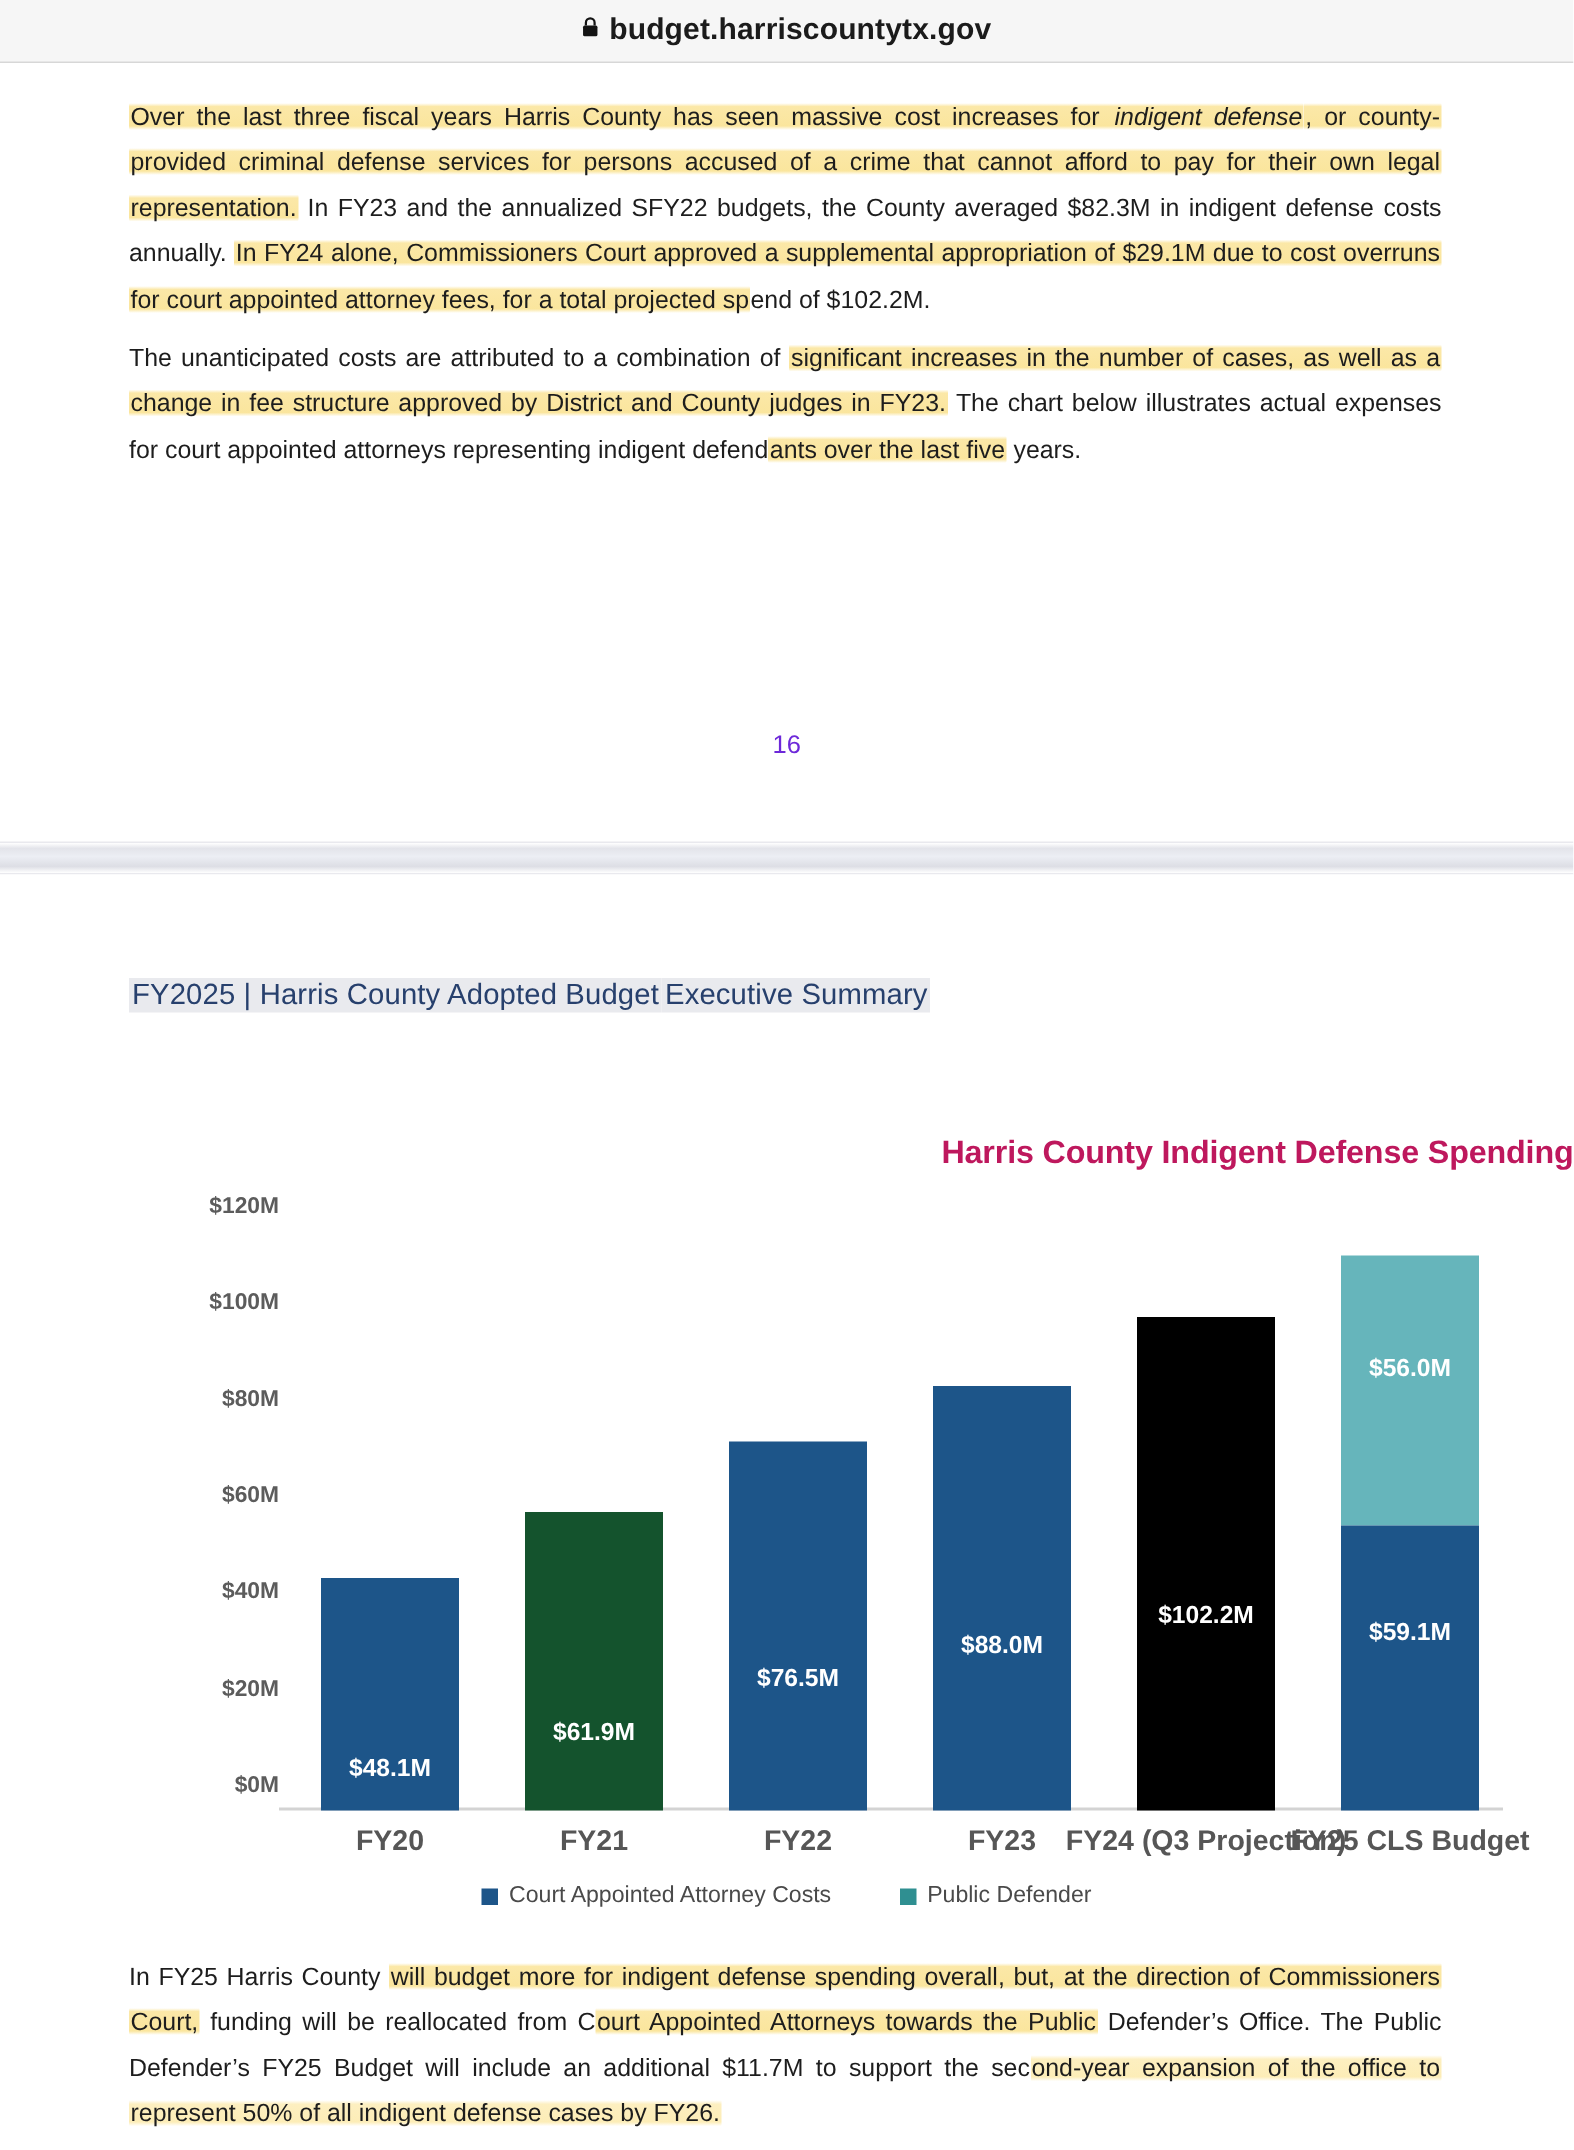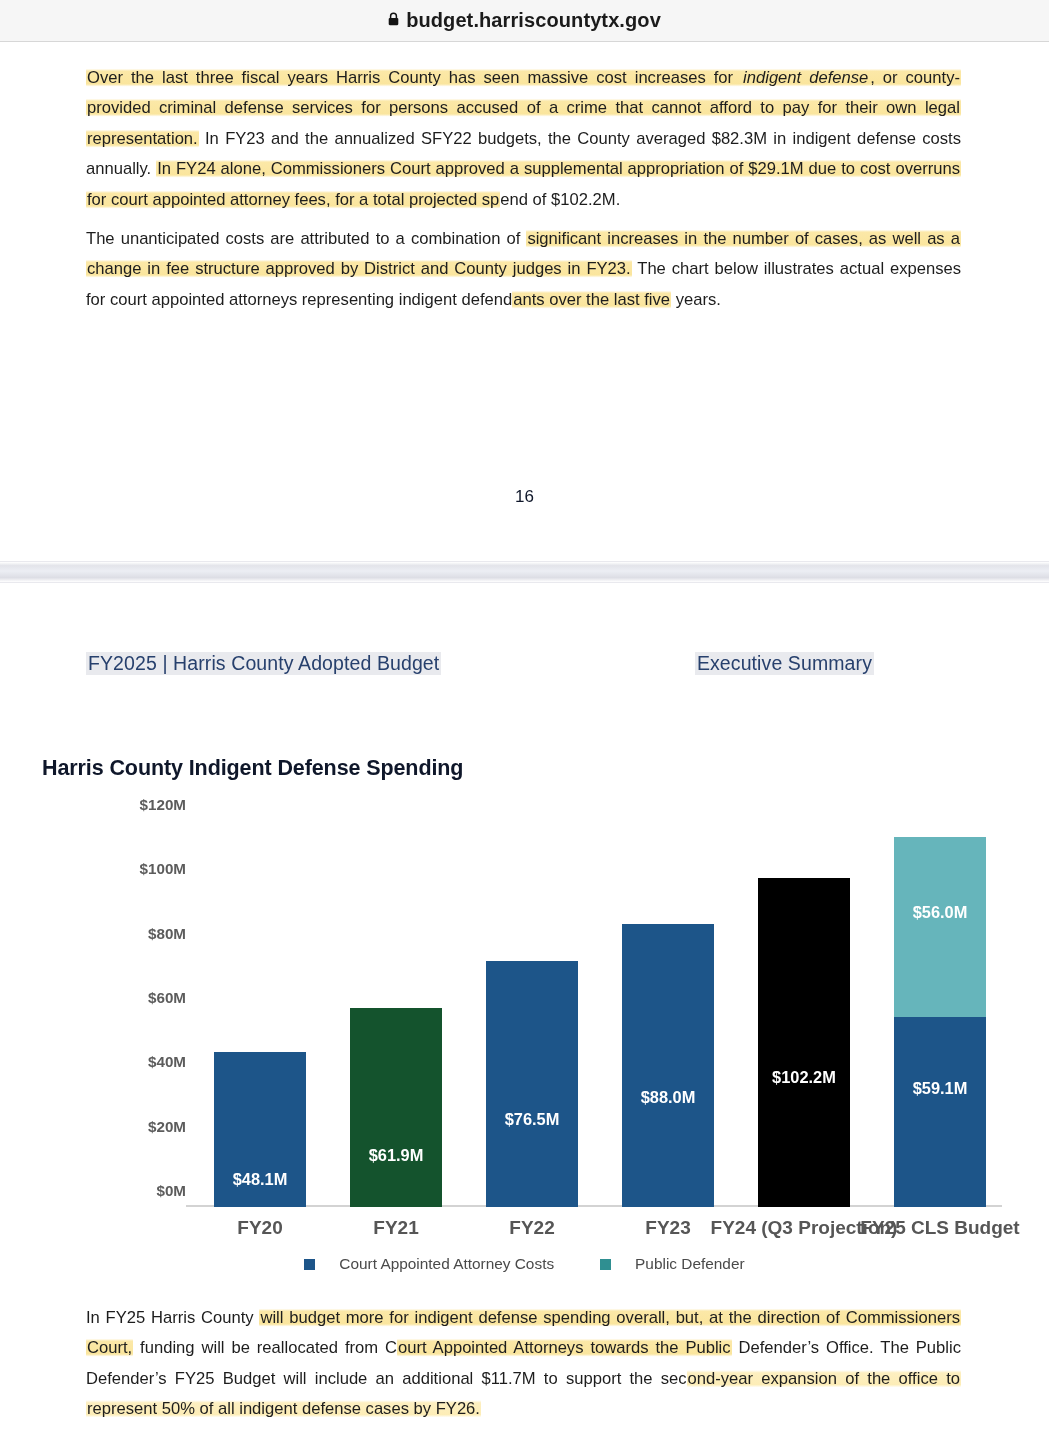--- a/index.html
+++ b/index.html
@@ -66,41 +66,41 @@
   .hl-soft{
     background:linear-gradient(to bottom, rgba(253,240,192,0) 6%, rgba(252,233,168,.72) 20%, rgba(252,232,163,.78) 82%, rgba(253,241,198,0) 97%);
     border-radius:2px;
     padding:0 1px;
     box-decoration-break:clone;
     -webkit-box-decoration-break:clone;
   }
 
   #page-number{
     position:absolute; left:0; top:444px; width:1049px;
-    text-align:center; font-size:17px; color:#0f172a;
+    text-align:center; font-size:17px; color:#6d28d9;
   }
 
   
   #pg2-header{
     position:absolute; left:0; top:69px; width:960px;
     padding:0 86px;
-    display:flex; justify-content:space-between; align-items:baseline;
+    display:flex; align-items:baseline;
   }
   .hdr-txt{
     font-size:19.5px; color:#27406d; font-weight:400;
     background:#e9eaee; padding:0 2px; letter-spacing:.1px;
   }
 
   
   #chart-block{
     position:absolute; left:0; top:0; width:1049px; height:850px;
   }
   #chart-title{
     position:absolute; left:0; top:173px; width:1049px;
-    text-align:left; font-size:21.5px; font-weight:bold; color:#0f172a;
+    text-align:right; font-size:21.5px; font-weight:bold; color:#be185d;
     letter-spacing:-.1px;
     padding-left:42px;
   }
 
   
   #plot-area{
     position:absolute;
     left:198px; top:238px;           
     width:812px; height:386px;        
   }
@@ -135,21 +135,21 @@
     left:50%; transform:translateX(-50%);
     font-size:19px; font-weight:bold; color:#565656;
     white-space:nowrap;
   }
 
   
   #legend{
     position:absolute; left:0; top:672px; width:1049px;
     display:flex; justify-content:center; align-items:center; gap:46px;
   }
-  .leg-item{ display:flex; align-items:center; gap:24px; }
+  .leg-item{ display:flex; align-items:center; gap:7px; }
   .leg-swatch{ width:11px; height:11px; display:block; }
   .leg-label{ font-size:15.4px; color:#4a4a4a; }
 
   
   #bottom-para{
     position:absolute; left:0; top:720px; width:1049px;
     padding:0 88px 0 86px;
   }
 </style>
 </head>

